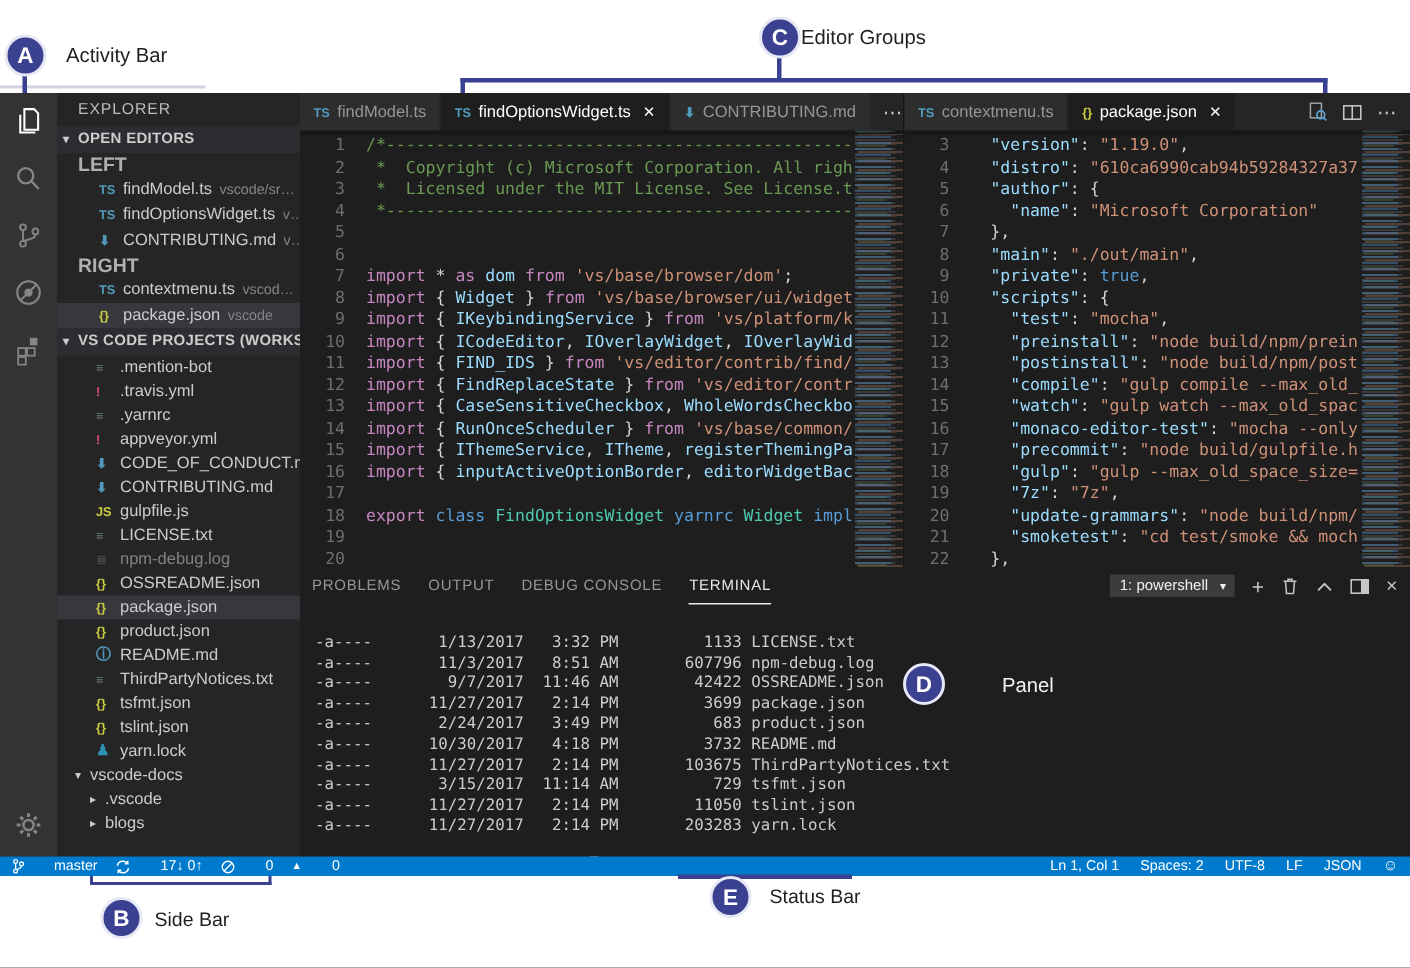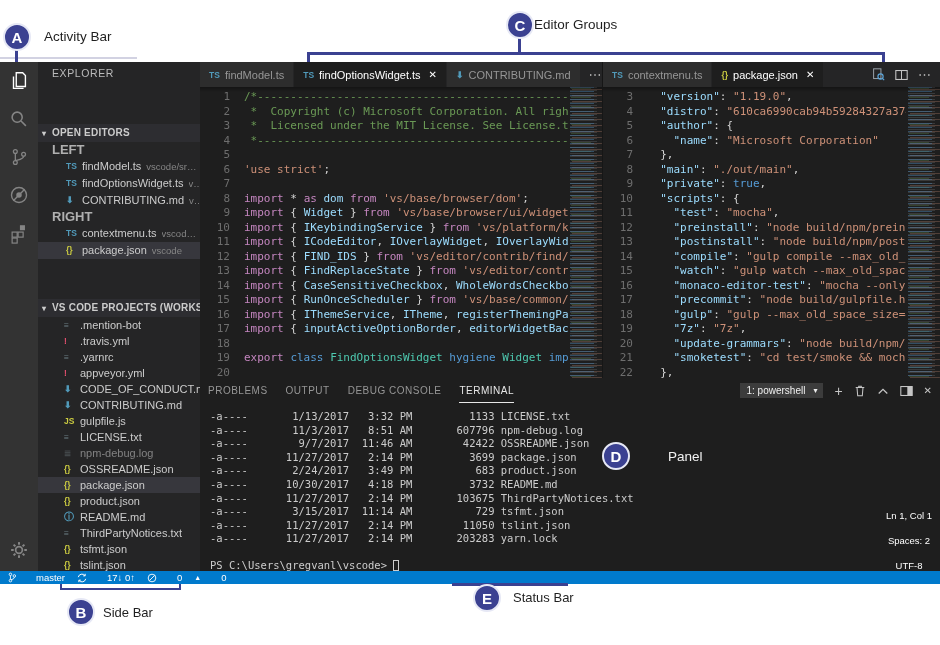--- a/index.html
+++ b/index.html
@@ -12,21 +12,21 @@
 
   
   .activity-bar { position:absolute; left:0; top:0; width:38px; height:509px; background:#333333; }
   .ab-item { width:38px; height:38px; display:flex; align-items:center; justify-content:center; color:#858585; }
   .ab-item.active { color:#ffffff; }
   .ab-gear { position:absolute; bottom:6px; left:0; width:38px; height:30px; display:flex; align-items:center; justify-content:center; color:#858585; }
 
   
   .sidebar { position:absolute; left:38px; top:0; width:162px; height:509px; background:#252526; color:#cccccc; overflow:hidden; }
   .sidebar-title { height:22px; line-height:22px; padding-left:14px; font-size:10.5px; letter-spacing:.6px; color:#bbbbbb; }
-  .section-header { height:18px; line-height:18px; background:#2d2d31; font-size:10px; font-weight:bold; color:#cccccc; padding-left:4px; letter-spacing:.2px; white-space:nowrap; overflow:hidden;margin-top:40px; }
+  .section-header { height:18px; line-height:18px; background:#2d2d31; font-size:10px; font-weight:bold; color:#cccccc; padding-left:4px; letter-spacing:.2px; white-space:nowrap; overflow:hidden; }
   .twistie { display:inline-block; width:10px; font-size:8px; color:#cccccc; }
   .oe-group-label { height:16px; line-height:16px; padding-left:14px; font-size:13px; font-weight:bold; color:#b0b0b0; }
   .oe-row, .ws-row { height:17px; line-height:17px; display:flex; align-items:center; font-size:11px; color:#cccccc; white-space:nowrap; overflow:hidden; cursor:pointer; }
   .oe-row { padding-left:28px; }
   .ws-row { height:16px; line-height:16px; padding-left:26px; }
   .ws-row.folder { padding-left:12px; }
   .ws-row.child { padding-left:22px; }
   .row-selected { background:#37373d; }
   .file-icon { display:inline-block; width:16px; font-size:8.5px; font-weight:bold; text-align:left; flex:0 0 16px; }
   .file-desc { color:#868686; font-size:9.5px; margin-left:5px; overflow:hidden; text-overflow:ellipsis; }
@@ -72,29 +72,29 @@
   .panel { position:absolute; left:200px; top:316px; width:740px; height:193px; background:#1e1e1e; }
   .panel-header { height:25px; display:flex; align-items:center; padding:0 8px;text-align:center; }
   .panel-tab { font-size:10px; letter-spacing:.5px; color:#969696; margin-right:18px; height:25px; line-height:25px; cursor:pointer; }
   .panel-tab.active { color:#e7e7e7; border-bottom:1px solid #e7e7e7; }
   .panel-actions { margin-left:auto; display:flex; align-items:center; gap:11px; color:#c5c5c5; }
   .term-select { background:#3c3c3c; color:#f0f0f0; font-size:10px; padding:2px 6px; display:flex; gap:8px; align-items:center; cursor:pointer; }
   .term-select .dd { font-size:8px; }
   .panel-icon { display:flex; align-items:center; cursor:pointer; font-size:12px; color:#c5c5c5; }
   .terminal { position:absolute; left:10px; top:32px; right:6px; bottom:4px;
       font:10.5px/13.6px "DejaVu Sans Mono", monospace; color:#cccccc; }
-  .terminal pre { font:inherit; white-space:pre; }
+  .terminal pre { font:inherit; white-space:pre;margin-top:12px; }
   .term-prompt { margin-top:13px; white-space:pre; }
   .term-cursor { display:inline-block; width:6px; height:11px; border:1px solid #cccccc; vertical-align:-2px; }
 
   
   .status-bar { position:absolute; left:0; top:509px; width:940px; height:13px; background:#007acc; color:#ffffff;
       display:flex; align-items:center; font-size:9.5px; padding:0 8px; }
   .sb-item { display:flex; align-items:center; gap:20px; margin-right:12px; cursor:pointer; }
-  .sb-right { margin-left:auto; display:flex; align-items:center; gap:14px;flex-direction:column; }
+  .sb-right { margin-left:auto; display:flex; align-items:center; gap:14px; }
   .sb-right .sb-item { margin-right:0; }
   .warn-glyph { font-size:7px; }
   .smiley { font-size:10px; }
 
   
   .ann { position:absolute; z-index:10; }
   .ann-circle { width:28px; height:28px; border-radius:50%; background:#3b4191; border:2px solid #e6e8f5;
       color:#ffffff; font-weight:bold; font-size:15px; display:flex; align-items:center; justify-content:center; }
   .ann-label { font-size:13.5px; color:#1f1f1f; font-weight:400; }
   .ann-label.on-dark { color:#f2f2f2; }
@@ -334,34 +334,33 @@
 17
 18
 19
 20</pre>
           <div class="code" id="code-0">
               <div class="code-line"><span class="tk-c">/*----------------------------------------------------------------------------------------------</span></div>
               <div class="code-line"><span class="tk-c"> *  Copyright (c) Microsoft Corporation. All rights re</span></div>
               <div class="code-line"><span class="tk-c"> *  Licensed under the MIT License. See License.txt in</span></div>
               <div class="code-line"><span class="tk-c"> *----------------------------------------------------------------------------------------------</span></div>
               <div class="code-line"></div>
-              <div class="code-line"><span class="tk-s">'use strict'</span><span class="tk-p">;</span></div>
               <div class="code-line"></div>
               <div class="code-line"><span class="tk-k">import</span><span class="tk-p"> * </span><span class="tk-k">as</span><span class="tk-p"> </span><span class="tk-i">dom</span><span class="tk-p"> </span><span class="tk-k">from</span><span class="tk-p"> </span><span class="tk-s">'vs/base/browser/dom'</span><span class="tk-p">;</span></div>
               <div class="code-line"><span class="tk-k">import</span><span class="tk-p"> { </span><span class="tk-i">Widget</span><span class="tk-p"> } </span><span class="tk-k">from</span><span class="tk-p"> </span><span class="tk-s">'vs/base/browser/ui/widget'</span></div>
               <div class="code-line"><span class="tk-k">import</span><span class="tk-p"> { </span><span class="tk-i">IKeybindingService</span><span class="tk-p"> } </span><span class="tk-k">from</span><span class="tk-p"> </span><span class="tk-s">'vs/platform/keybinding'</span></div>
               <div class="code-line"><span class="tk-k">import</span><span class="tk-p"> { </span><span class="tk-i">ICodeEditor</span><span class="tk-p">, </span><span class="tk-i">IOverlayWidget</span><span class="tk-p">, </span><span class="tk-i">IOverlayWidgetPos</span></div>
               <div class="code-line"><span class="tk-k">import</span><span class="tk-p"> { </span><span class="tk-i">FIND_IDS</span><span class="tk-p"> } </span><span class="tk-k">from</span><span class="tk-p"> </span><span class="tk-s">'vs/editor/contrib/find/findMode'</span></div>
               <div class="code-line"><span class="tk-k">import</span><span class="tk-p"> { </span><span class="tk-i">FindReplaceState</span><span class="tk-p"> } </span><span class="tk-k">from</span><span class="tk-p"> </span><span class="tk-s">'vs/editor/contrib/findSt'</span></div>
               <div class="code-line"><span class="tk-k">import</span><span class="tk-p"> { </span><span class="tk-i">CaseSensitiveCheckbox</span><span class="tk-p">, </span><span class="tk-i">WholeWordsCheckbox</span></div>
               <div class="code-line"><span class="tk-k">import</span><span class="tk-p"> { </span><span class="tk-i">RunOnceScheduler</span><span class="tk-p"> } </span><span class="tk-k">from</span><span class="tk-p"> </span><span class="tk-s">'vs/base/common/async'</span></div>
               <div class="code-line"><span class="tk-k">import</span><span class="tk-p"> { </span><span class="tk-i">IThemeService</span><span class="tk-p">, </span><span class="tk-i">ITheme</span><span class="tk-p">, </span><span class="tk-i">registerThemingPartici</span></div>
               <div class="code-line"><span class="tk-k">import</span><span class="tk-p"> { </span><span class="tk-i">inputActiveOptionBorder</span><span class="tk-p">, </span><span class="tk-i">editorWidgetBackgrou</span></div>
               <div class="code-line"></div>
-              <div class="code-line"><span class="tk-k">export</span><span class="tk-p"> </span><span class="tk-t">class</span><span class="tk-p"> </span><span class="tk-cl">FindOptionsWidget</span><span class="tk-p"> </span><span class="tk-t">hygiene</span><span class="tk-p"> </span><span class="tk-cl">Widget</span><span class="tk-p"> </span><span class="tk-t">impleme</span></div>
+              <div class="code-line"><span class="tk-k">export</span><span class="tk-p"> </span><span class="tk-t">class</span><span class="tk-p"> </span><span class="tk-cl">FindOptionsWidget</span><span class="tk-p"> </span><span class="tk-t">yarnrc</span><span class="tk-p"> </span><span class="tk-cl">Widget</span><span class="tk-p"> </span><span class="tk-t">impleme</span></div>
               <div class="code-line"></div>
             </div>
           <div class="minimap"></div>
         </div>
       </div>
       <div class="editor-group eg2">
         <div class="tab-bar" id="tabbar-1">
             <div class="tab">
               <span class="file-icon" style="color: rgb(81, 154, 186);">TS</span>
               <span>contextmenu.ts</span>

